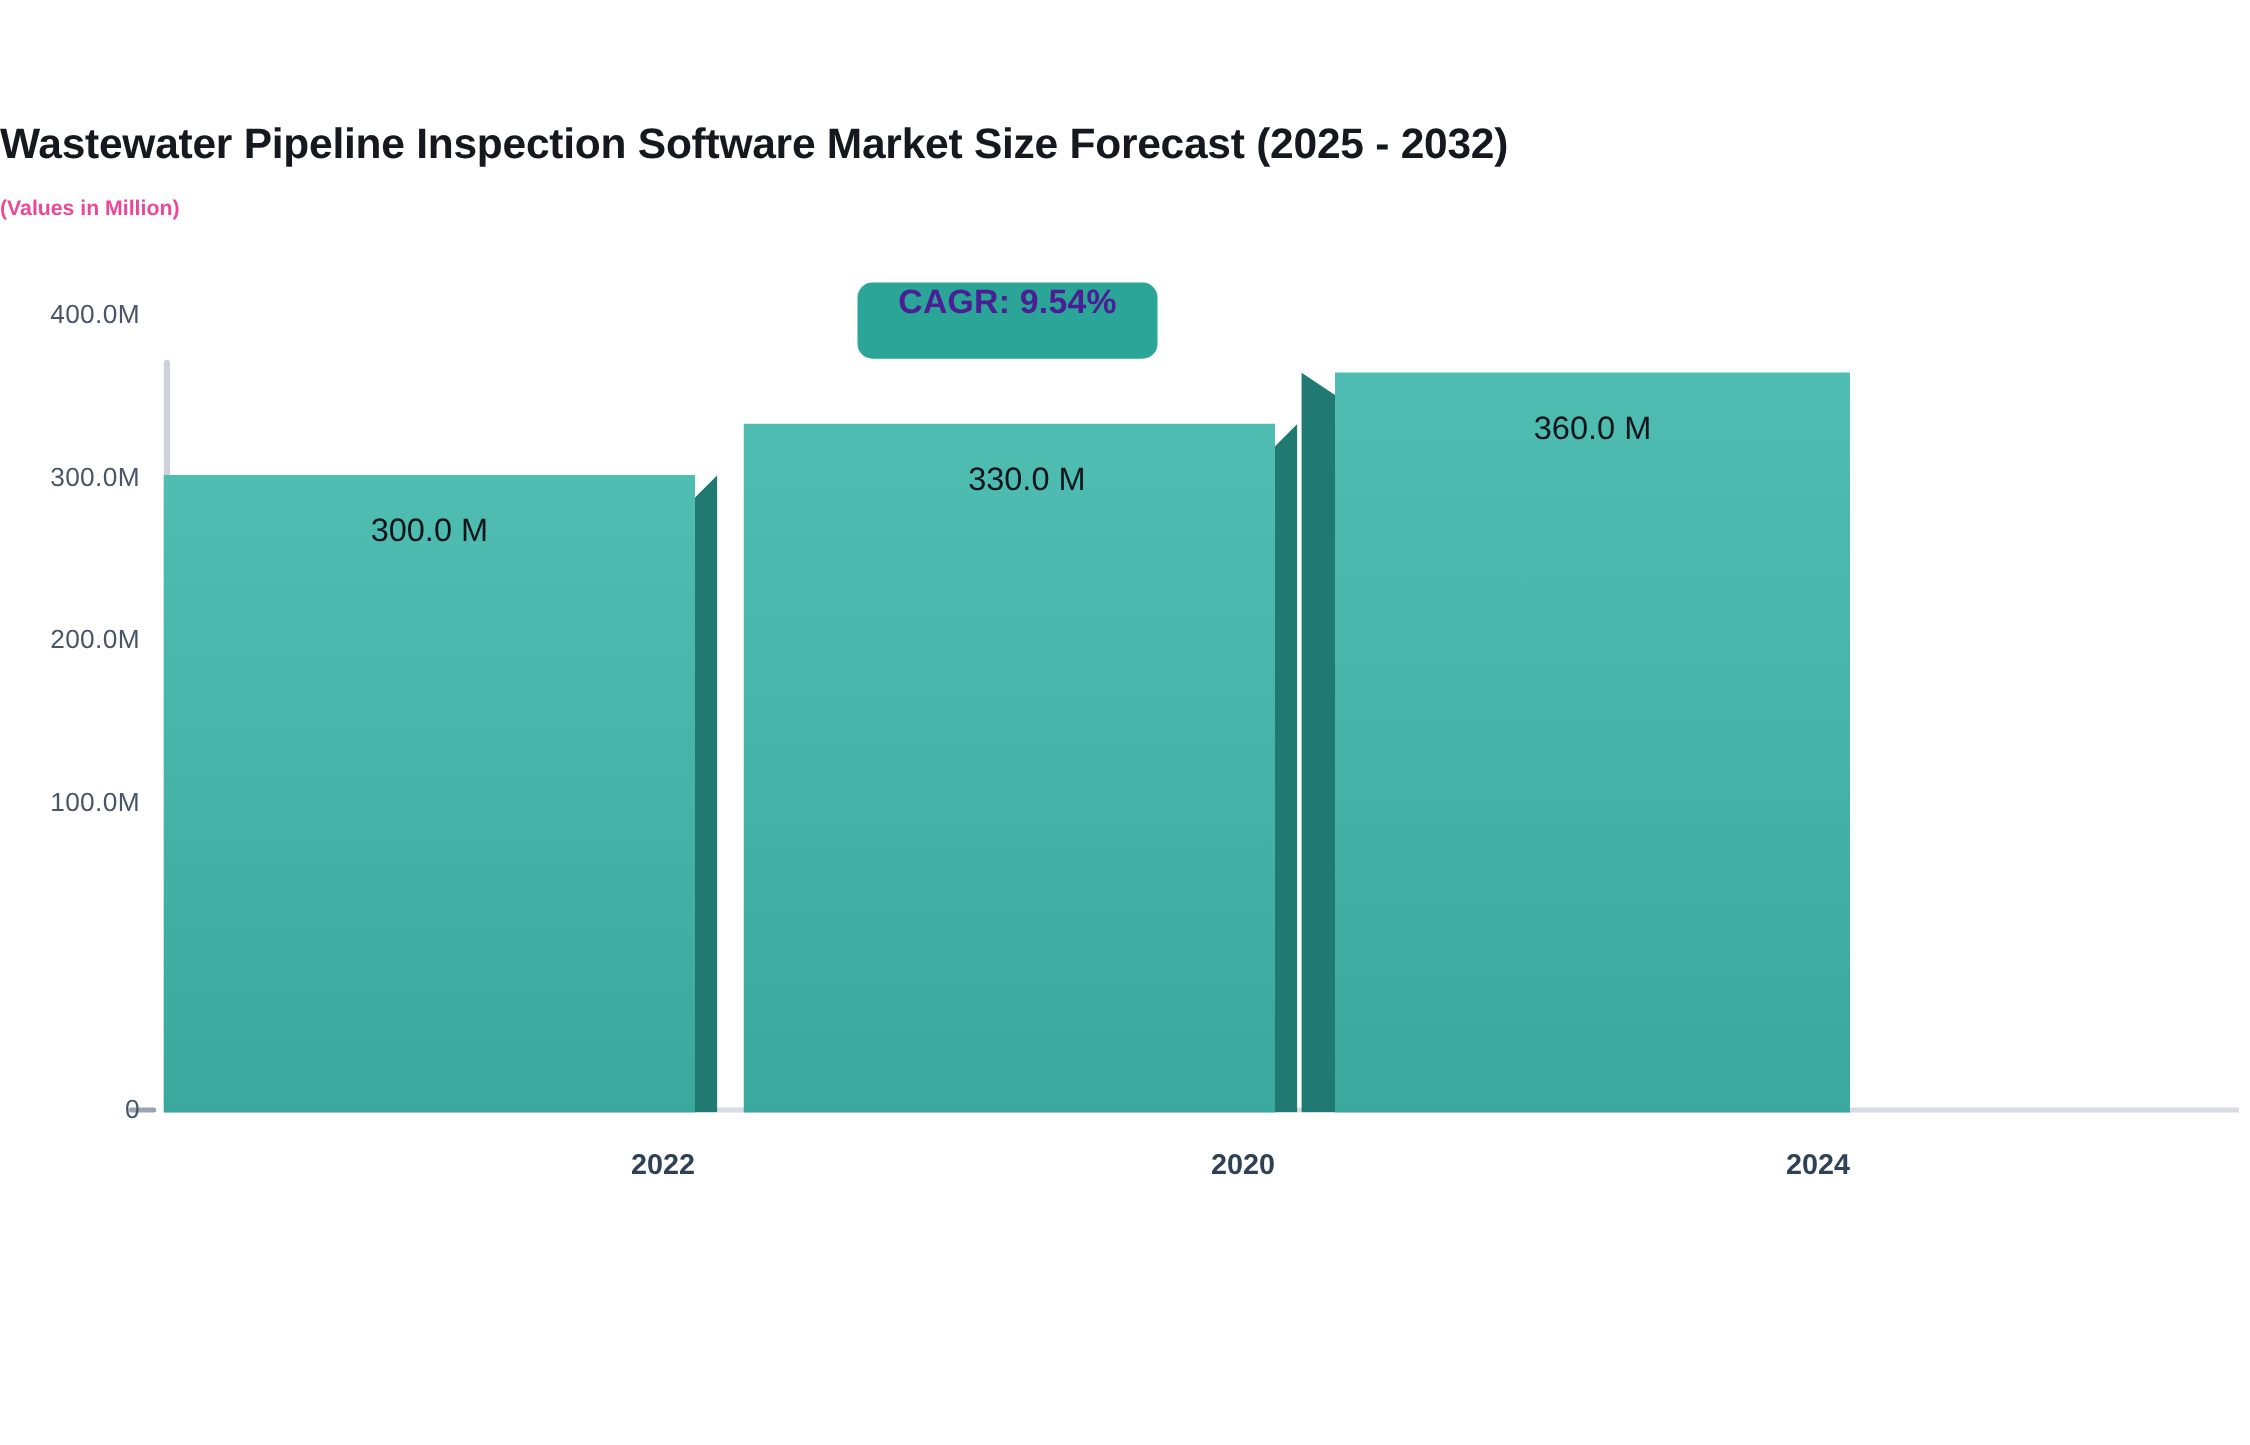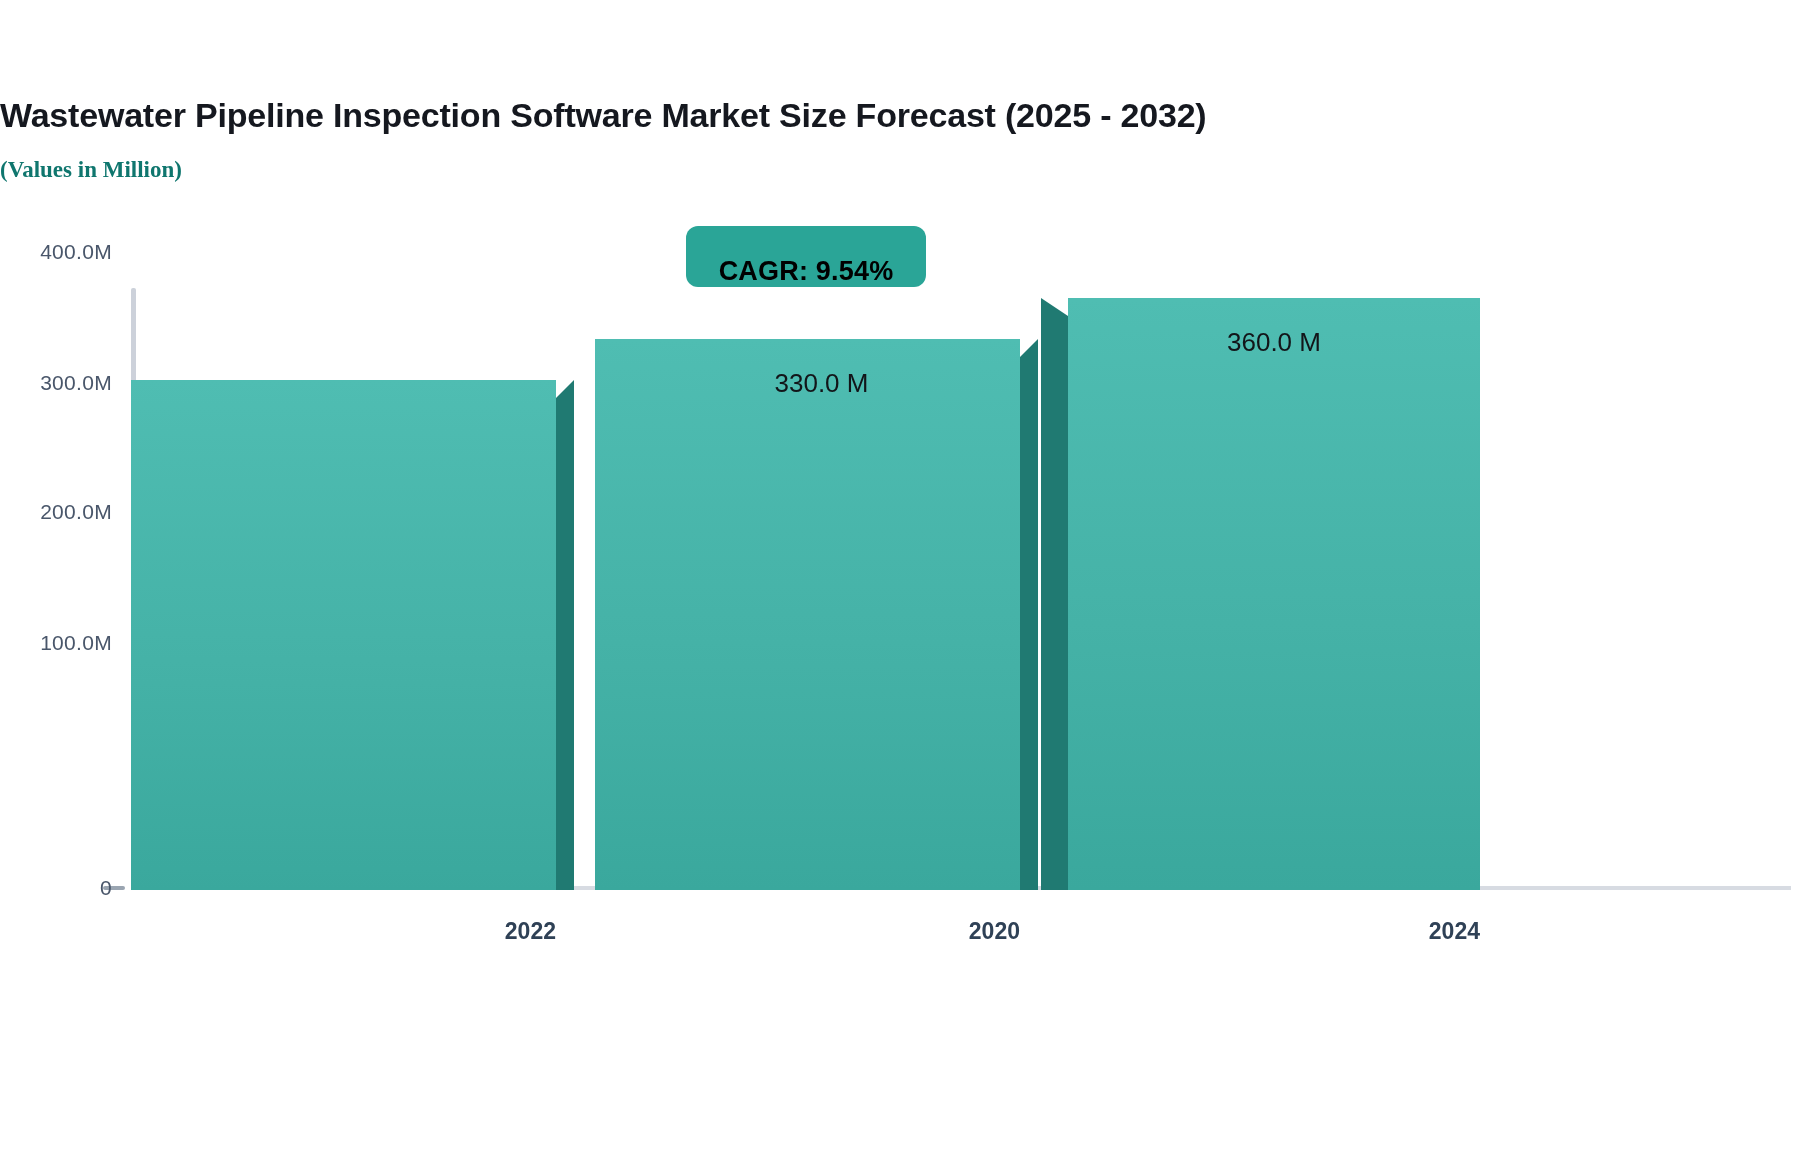--- a/index.html
+++ b/index.html
@@ -27,24 +27,23 @@
   }
   .chart-title {
     font-size: 34px;
     font-weight: bold;
     color: #15181f;
     letter-spacing: -0.2px;
     line-height: 1.15;
   }
   .chart-subtitle {
     margin-top: 22px;
-    font-size: 23px;
-    font-weight: bold;
-    color: #0f766e;
-    font-family: Liberation Serif, serif;
+    font-size: 17px;
+    font-weight: bold;
+    color: #ec4899;
   }
 
   
   .plot {
     position: absolute;
     left: 0;
     top: 0;
     width: 1800px;
     height: 1156px;
   }
@@ -126,23 +125,23 @@
   
   .cagr-badge {
     position: absolute;
     left: 686px;
     top: 226px;
     width: 240px;
     height: 61px;
     background: #2aa597;
     border-radius: 12px;
     display: flex;
-    align-items: flex-end;
+    align-items: flex-start;
     justify-content: center;
-    color: #000000;
+    color: #4c1d95;
     font-size: 27px;
     font-weight: bold;
     letter-spacing: 0.2px;
   }
 
   
   .logo {
     position: absolute;
     left: 1528px;
     top: 1036px;
@@ -188,20 +187,21 @@
       <div class="bar-face" style="left:0px; width:425px; height:510px;"></div>
       <div class="bar-side right" style="left:425px; width:18px; height:510px;"></div>
 
       <div class="bar-face" style="left:464px; width:425px; height:551px;"></div>
       <div class="bar-side right" style="left:889px; width:18px; height:551px;"></div>
 
       <div class="bar-side left" style="left:910px; width:27px; height:592px;"></div>
       <div class="bar-face" style="left:937px; width:412px; height:592px;"></div>
     </div>
 
+    <div class="bar-value" style="left:131px; top:409px; width:425px;">300.0 M</div>
     <div class="bar-value" style="left:595px; top:368px; width:425px;padding-left:28px;">330.0 M</div>
     <div class="bar-value" style="left:1068px; top:327px; width:412px;">360.0 M</div>
 
     <div class="x-tick-label" style="left:131px; width:425px;">2022</div>
     <div class="x-tick-label" style="left:595px; width:425px;">2020</div>
     <div class="x-tick-label" style="left:1068px; width:412px;">2024</div>
 
     <div class="cagr-badge">
       <span>CAGR: 9.54%</span>
     </div>

